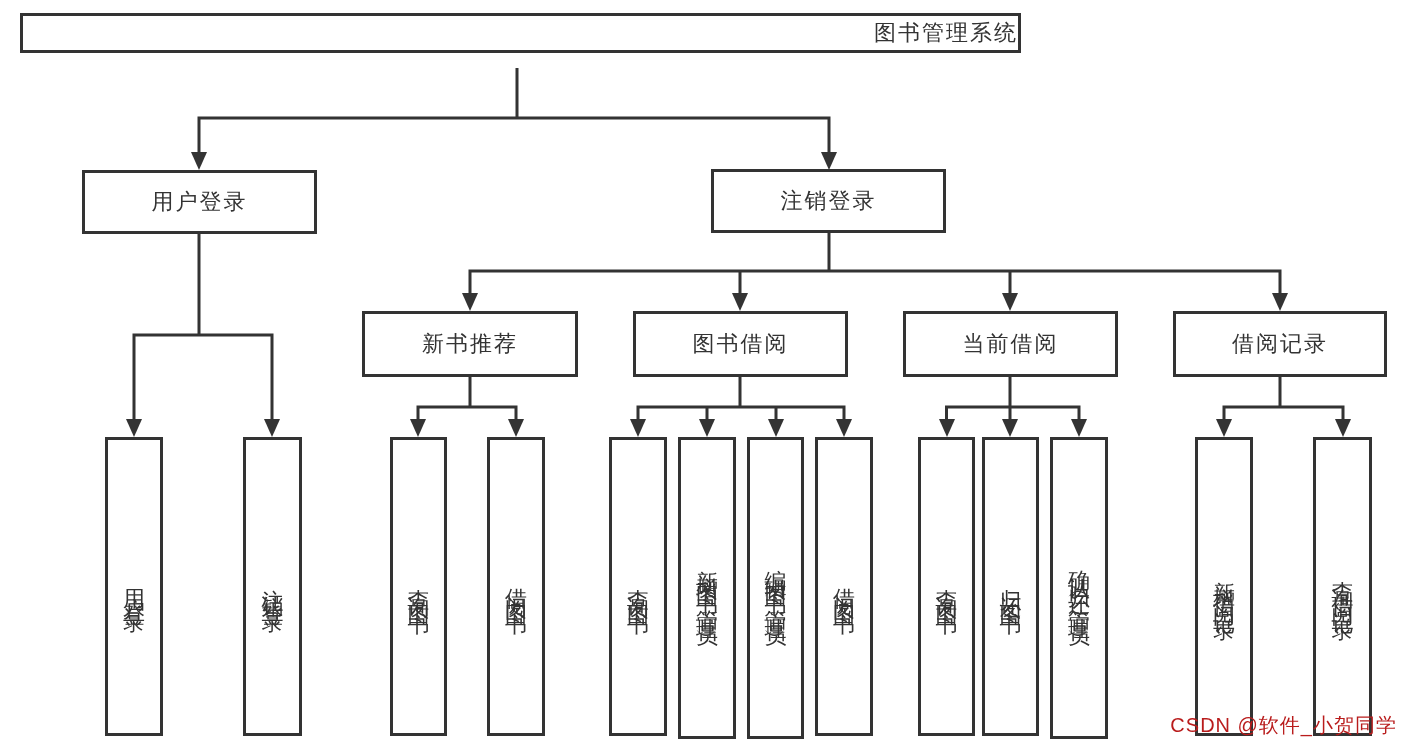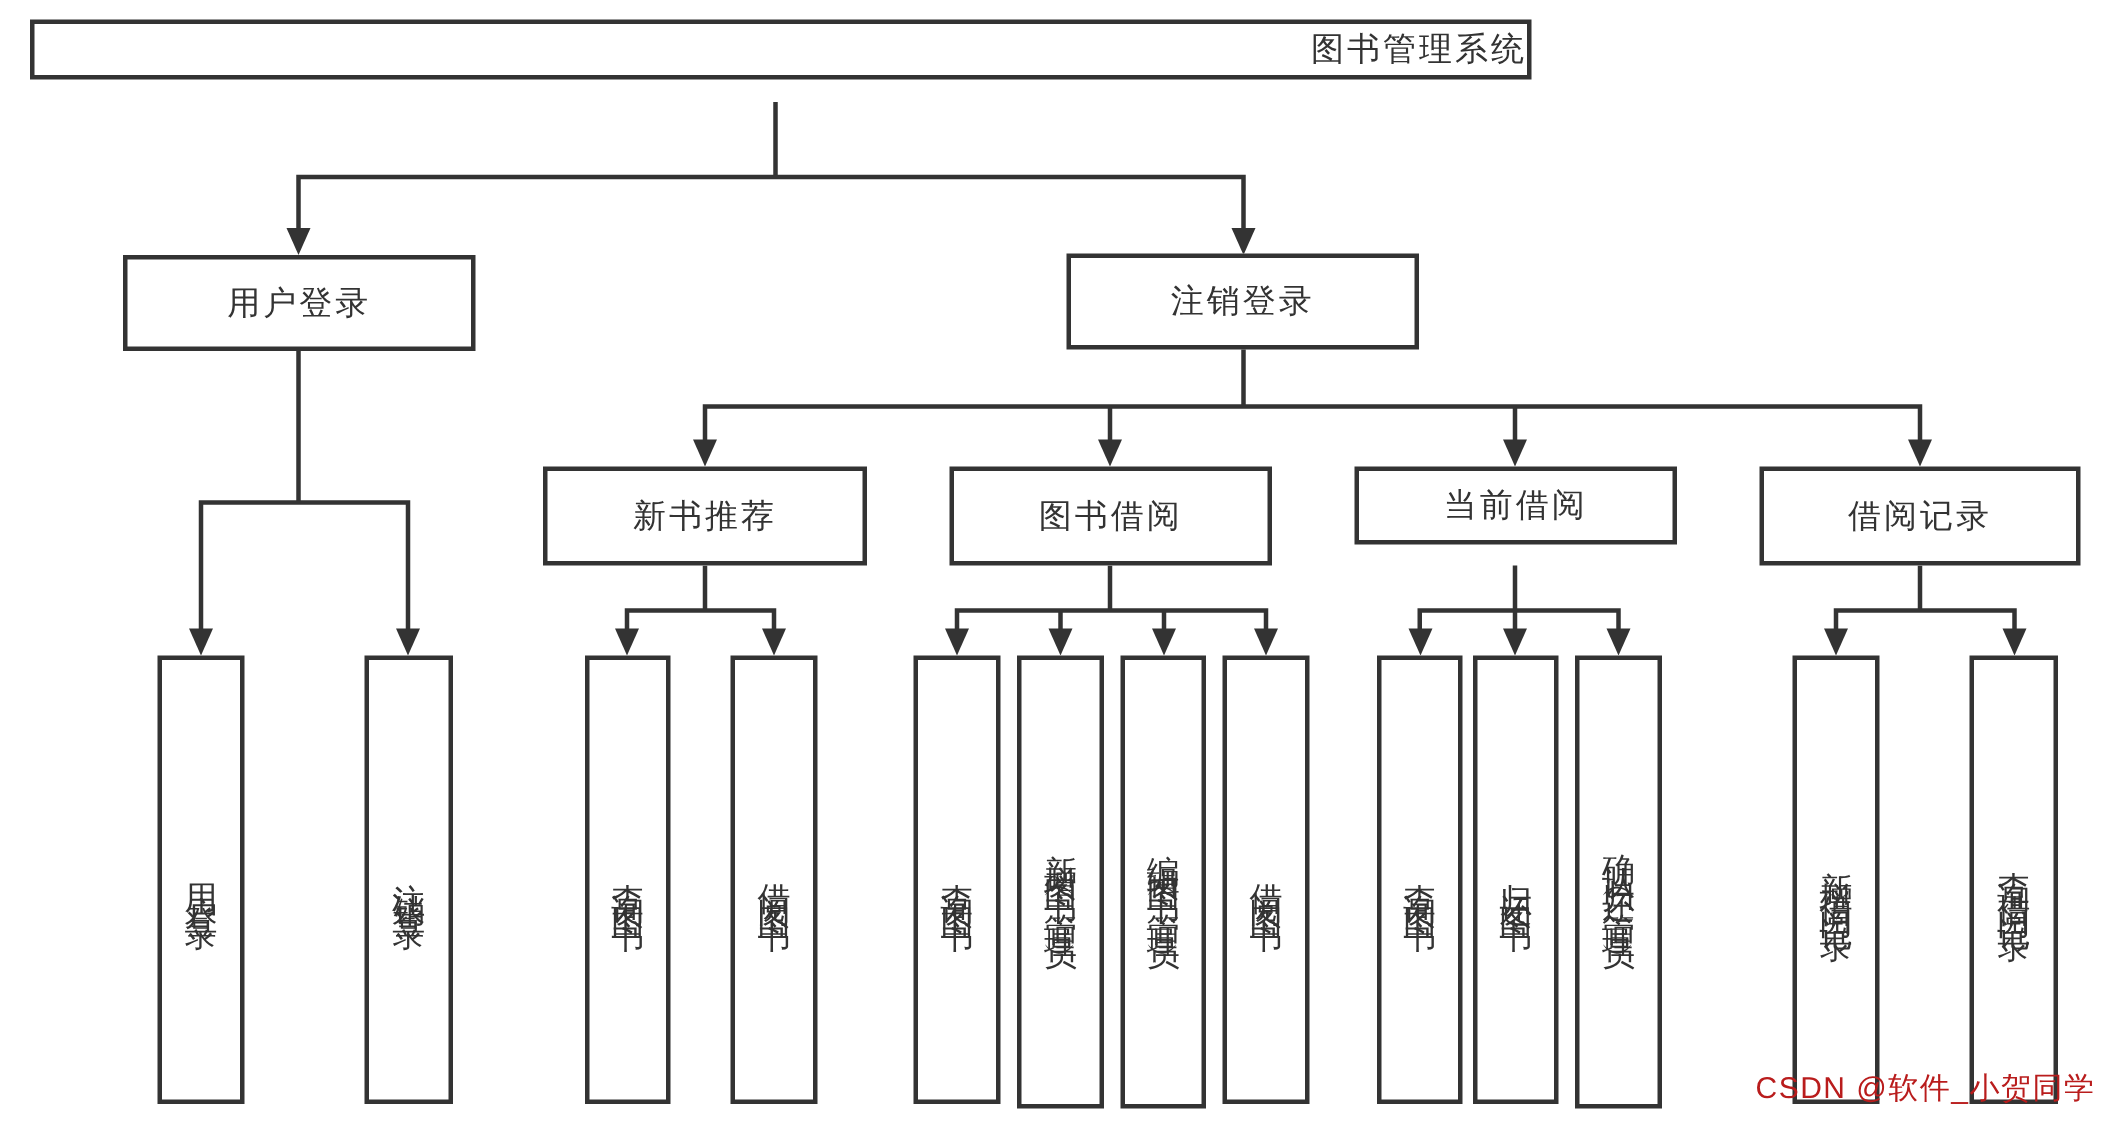--- a/index.html
+++ b/index.html
@@ -133,21 +133,21 @@
   <div class="hbox" style="left:711px; top:169px; width:235px; height:64px;">
     <span>注销登录</span>
   </div>
 
   <div class="hbox" style="left:633px; top:311px; width:215px; height:66px;">
     <span>图书借阅</span>
   </div>
   <div class="hbox" style="left:362px; top:311px; width:216px; height:66px;">
     <span>新书推荐</span>
   </div>
-  <div class="hbox" style="left:903px; top:311px; width:215px; height:52px;">
+  <div class="hbox" style="left:903px; top:311px; width:215px; height:66px;">
     <span>当前借阅</span>
   </div>
   <div class="hbox" style="left:1173px; top:311px; width:214px; height:66px;">
     <span>借阅记录</span>
   </div>
 
   <div class="vbox" style="left:105px; top:437px; width:58px; height:299px;">
     <span class="vtext">用户登录</span>
   </div>
   <div class="vbox" style="left:243px; top:437px; width:59px; height:299px;">

